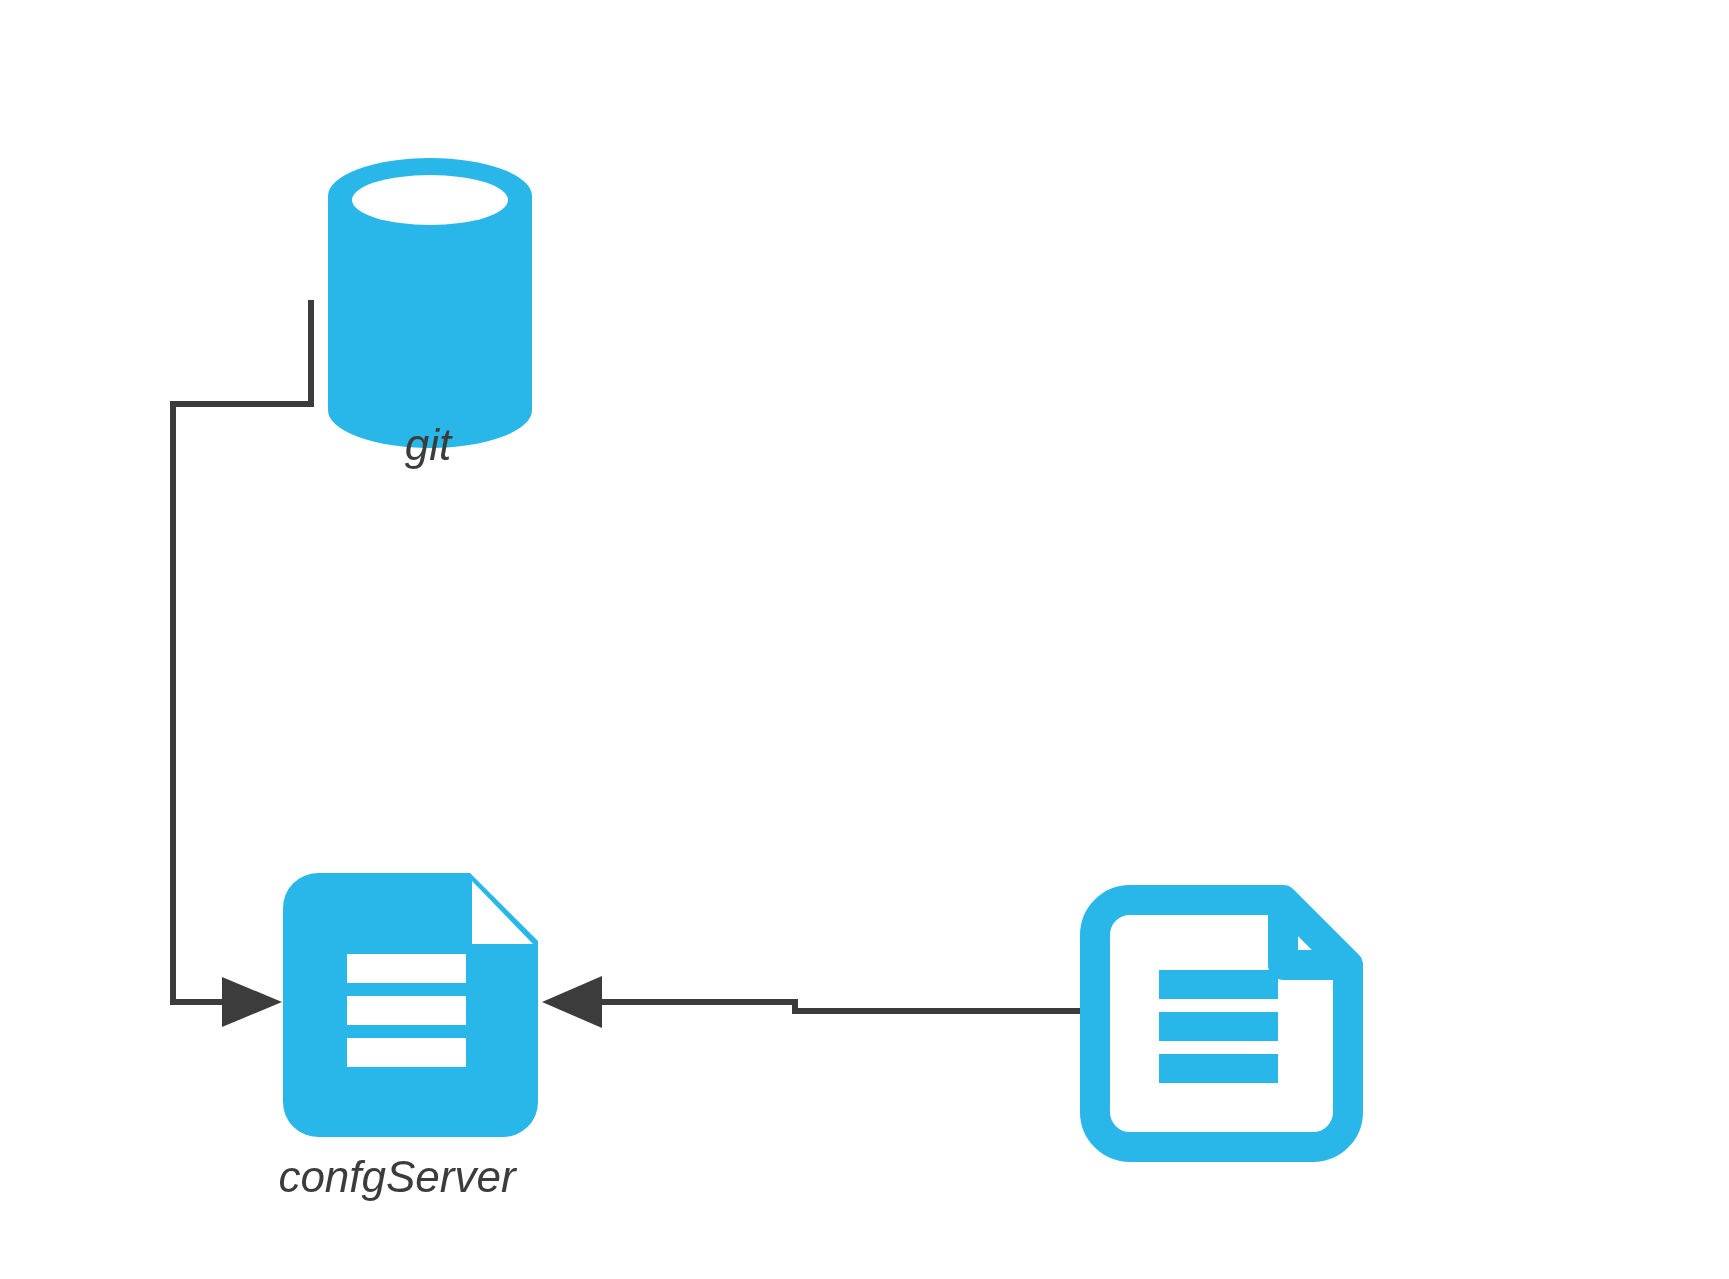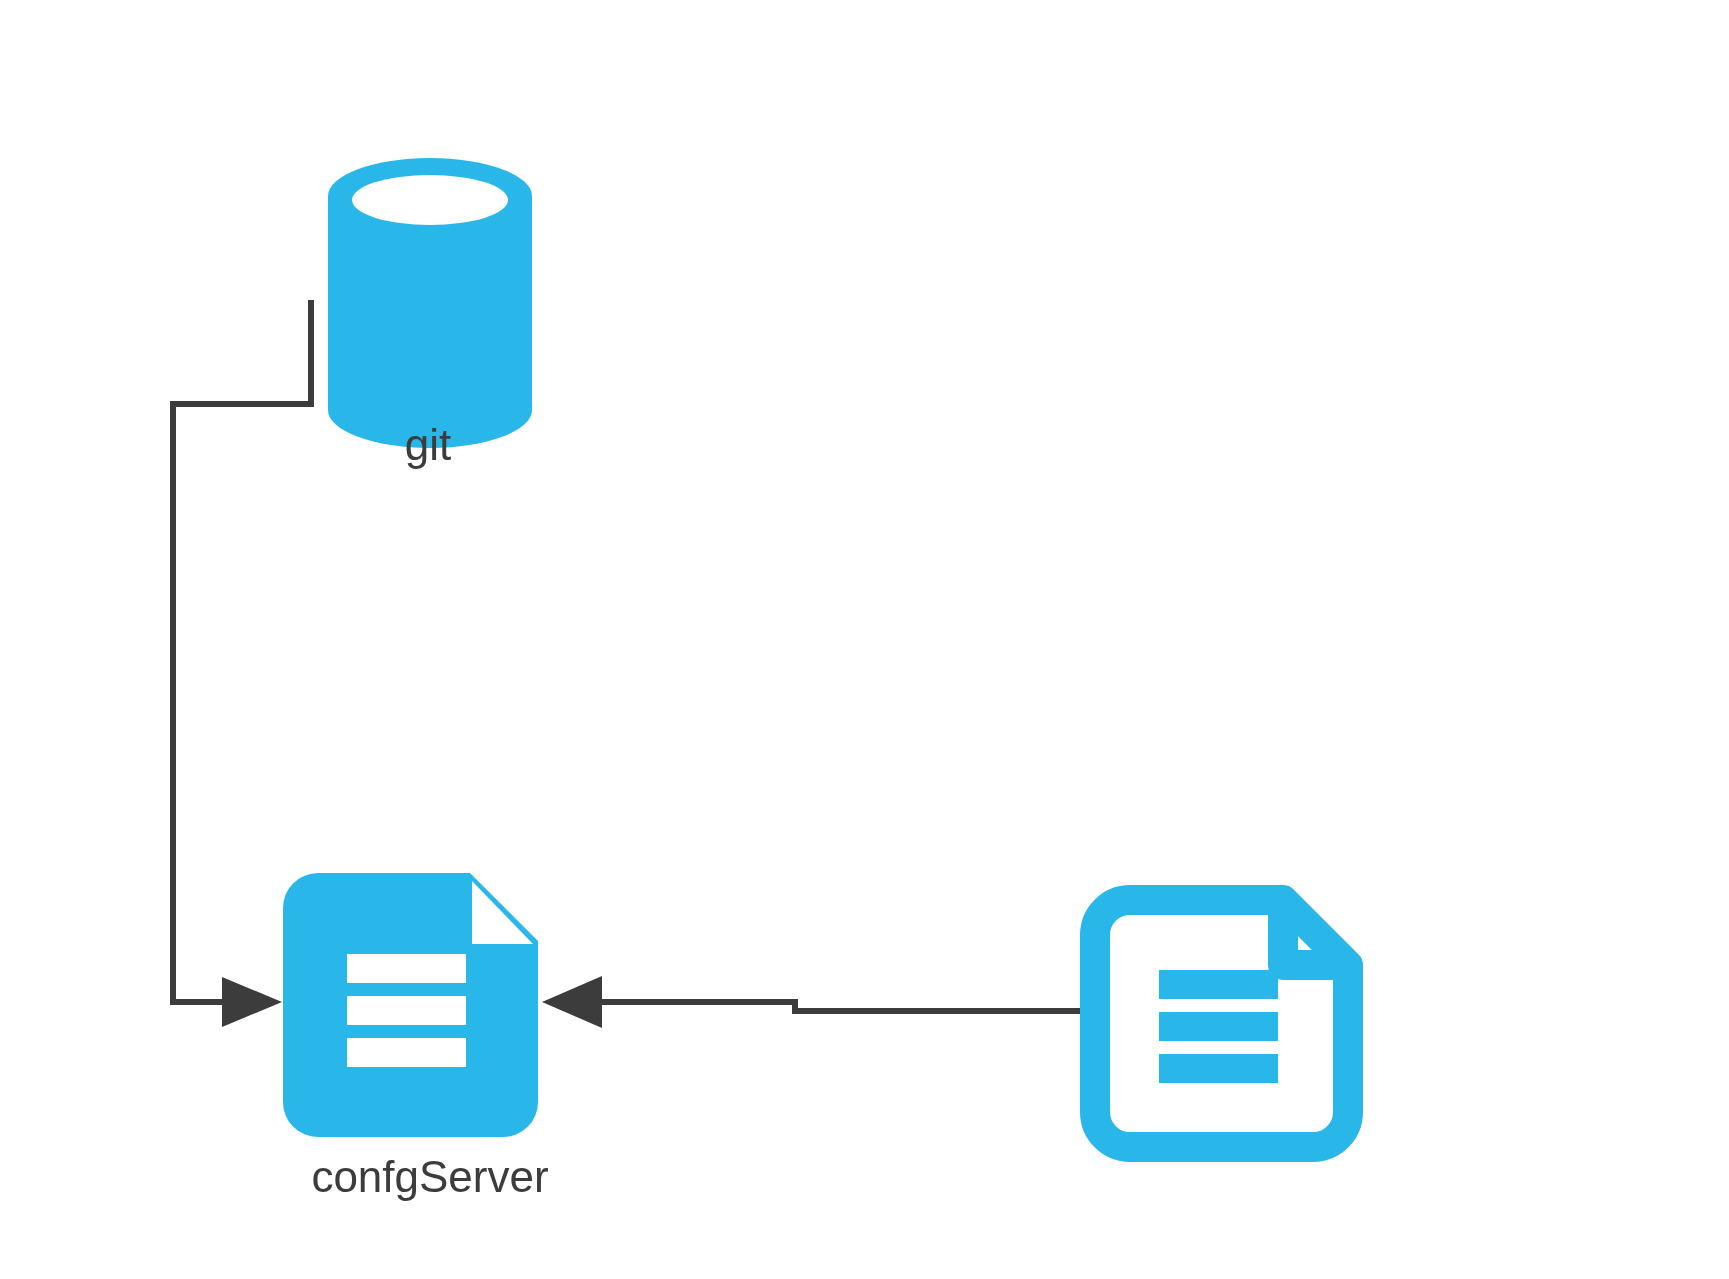--- a/index.html
+++ b/index.html
@@ -9,20 +9,21 @@
   }
   body {
     font-family: "Liberation Sans", sans-serif;
   }
   #canvas {
     position: relative;
     width: 1729px;
     height: 1279px;
     background: #ffffff;
     overflow: hidden;
+    font-style: italic;
   }
   #diagram-svg {
     position: absolute;
     left: 0;
     top: 0;
     width: 1729px;
     height: 1279px;
   }
   .node-label {
     position: absolute;
@@ -33,21 +34,21 @@
     font-weight: 400;
     white-space: nowrap;
     letter-spacing: 0px;
   }
   #label-git {
     left: 258px;
     top: 420px;
     width: 340px;
   }
   #label-confg-server {
-    left: 260px;
+    left: 227px;
     top: 1152px;
     width: 340px;
   }
   #label-confg-client {
     left: 1058px;
     top: 1162px;
     width: 340px;
   }
 </style>
 </head>

